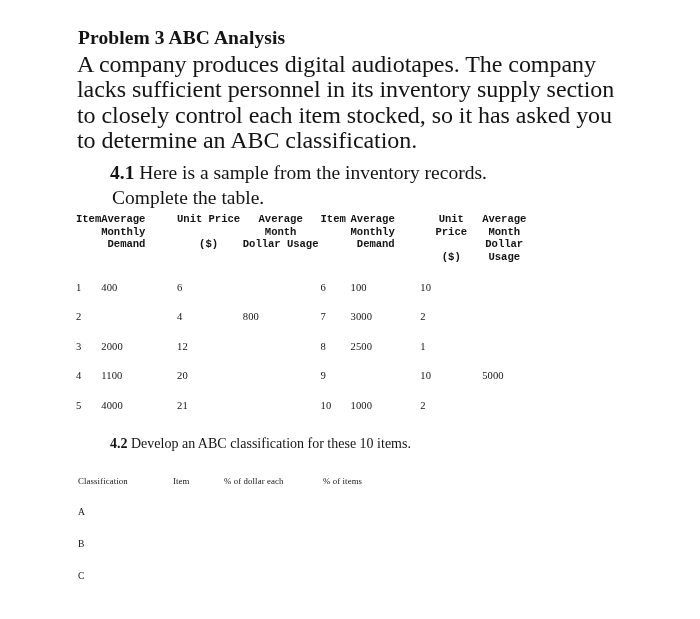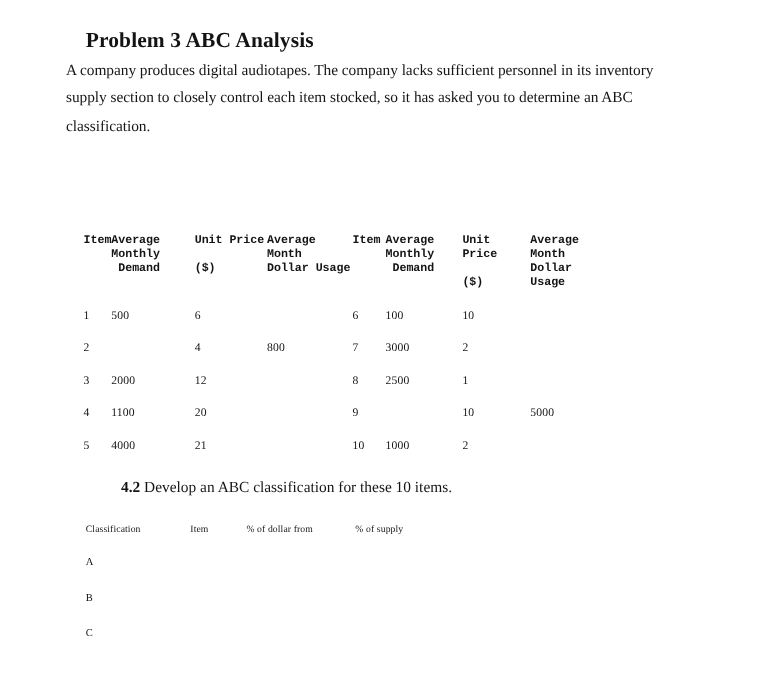--- a/index.html
+++ b/index.html
@@ -30,24 +30,24 @@
     position: absolute;
     left: 78px;
     top: 27px;
     font-size: 19.5px;
     font-weight: bold;
     letter-spacing: 0.1px;
     white-space: nowrap;
   }
   .intro-para {
     position: absolute;
-    left: 60px;
+    left: 77px;
     top: 52px;
     width: 545px;
-    font-size: 14px;
+    font-size: 24px;
     line-height: 25.4px;
     letter-spacing: -0.05px;
   }
 
   
   .q41 {
     position: absolute;
     left: 110px;
     top: 160px;
     width: 520px;
@@ -93,21 +93,21 @@
   .c-price2{ width: 62px; }
   .c-usage2{ width: 74px; }
 
   .hdr-inline { display: inline; }
   .hdr-stack {
     display: inline-block;
     text-align: right;
   }
   .hdr-stack-l {
     display: inline-block;
-    text-align: left;
+    text-align: center;
   }
   .hdr-under {
     display: block;
   }
 
   .spacer-row td { height: 18.2px; line-height: 18.2px; }
   .data-row td { height: 29.6px; }
   .data-row td.num { padding-top: 0; }
 
   
@@ -153,20 +153,25 @@
 </style>
 </head>
 <body>
 
 <div class="page">
 
   <div class="problem-title">Problem 3 ABC Analysis</div>
 
   <div class="intro-para">A company produces digital audiotapes. The company lacks sufficient personnel in its inventory supply section to closely control each item stocked, so it has asked you to determine an ABC classification.</div>
 
+  <div class="q41">
+    <span class="q-num">4.1</span>
+    <span>Here is a sample from the inventory records.</span>
+    <span class="l2">Complete the table.</span>
+  </div>
 
   <table class="inv-table">
     <thead>
       <tr>
         <th class="c-item">
           <span class="hdr-inline">Item</span>
         </th>
         <th class="c-dem">
           <span class="hdr-stack">
             <span>Average</span>
@@ -223,21 +228,21 @@
         <td></td>
         <td></td>
         <td></td>
         <td></td>
         <td></td>
         <td></td>
       </tr>
 
       <tr class="data-row">
         <td class="num">1</td>
-        <td class="num">500</td>
+        <td class="num">400</td>
         <td class="num">6</td>
         <td class="num"></td>
         <td class="num">6</td>
         <td class="num">100</td>
         <td class="num">10</td>
         <td class="num"></td>
       </tr>
 
       <tr class="data-row">
         <td class="num">2</td>
@@ -288,22 +293,22 @@
   <div class="q42">
     <span class="q-num">4.2</span>
     <span>Develop an ABC classification for these 10 items.</span>
   </div>
 
   <table class="class-table">
     <thead>
       <tr>
         <th class="cc-1">Classification</th>
         <th class="cc-2">Item</th>
-        <th class="cc-3">% of dollar from</th>
-        <th class="cc-4">% of supply</th>
+        <th class="cc-3">% of dollar each</th>
+        <th class="cc-4">% of items</th>
       </tr>
     </thead>
     <tbody>
       <tr>
         <td class="cls-label">A</td>
         <td></td>
         <td></td>
         <td></td>
       </tr>
       <tr>

